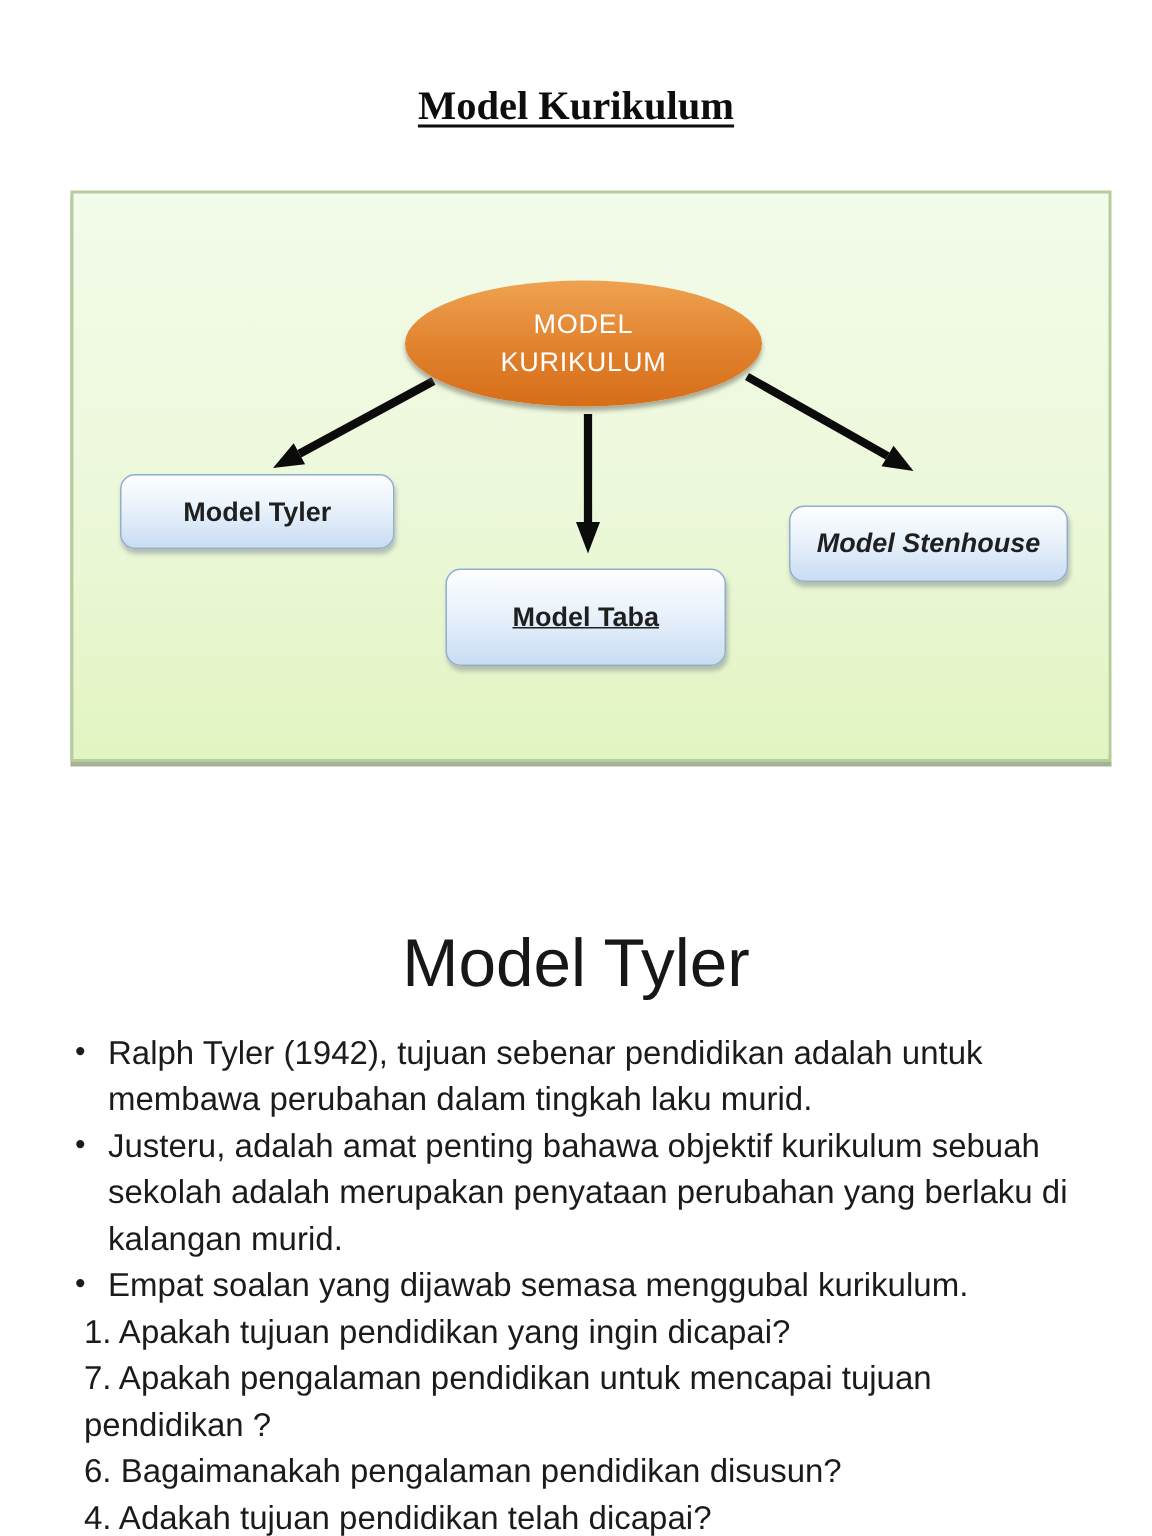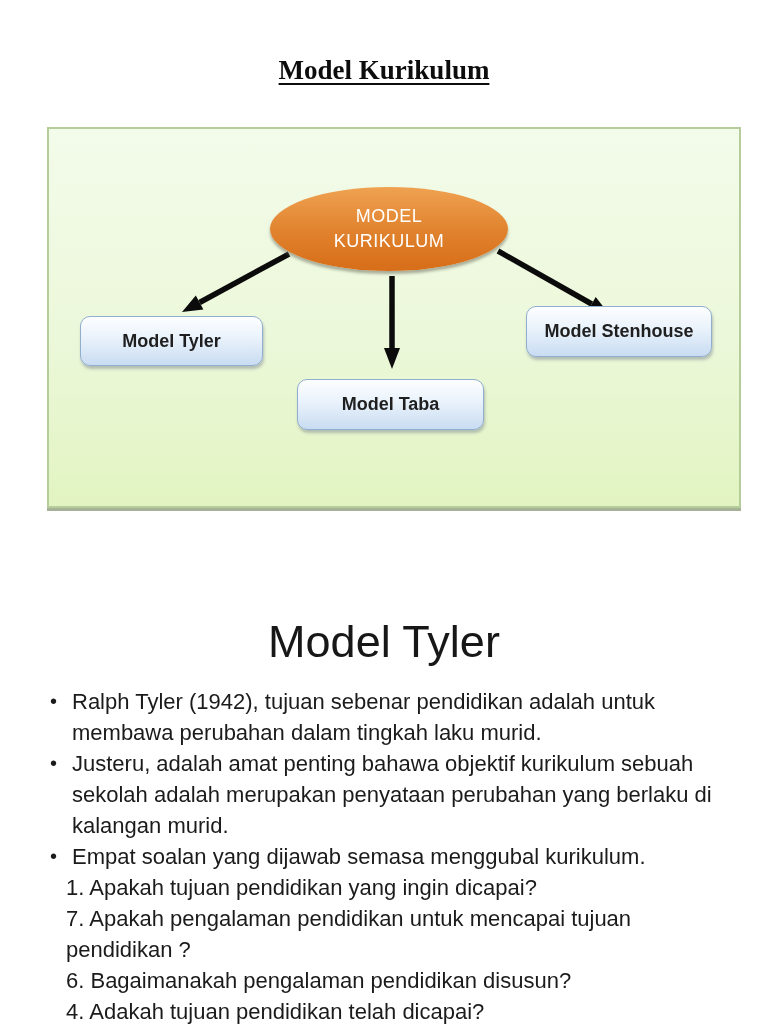--- a/index.html
+++ b/index.html
@@ -57,22 +57,22 @@
     border:1px solid #90aecd;
     border-radius:10px;
     background:linear-gradient(180deg,#fdfeff 0%,#e9f2fb 45%,#c9dcf2 100%);
     box-shadow:1px 3px 3px rgba(125,135,145,0.5);
     display:flex;align-items:center;justify-content:center;
     font-weight:bold;
     font-size:18px;
     color:#1f1f1f;
   }
   .node-tyler{left:31px;top:187px;width:183px;height:50px;}
-  .node-taba{left:248px;top:250px;width:187px;height:51px;}
-  .node-stenhouse{left:477px;top:177px;width:186px;height:51px;}
+  .node-taba{left:248px;top:250px;width:187px;height:65px;text-decoration:underline;}
+  .node-stenhouse{left:477px;top:208px;width:186px;height:51px;font-style:italic;}
 
   
   .body-heading{
     position:absolute;top:616px;left:0;width:768px;
     text-align:center;
     font-size:45px;
     font-weight:400;
     color:#171717;
   }
   .body-text{
@@ -80,21 +80,21 @@
     font-size:22px;
     line-height:31px;
     color:#1b1b1b;
   }
   .bullet-row{display:flex;}
   .bullet-dot{
     width:22px;flex:0 0 22px;
     font-size:20px;
   }
   .bullet-text{flex:1;}
-  .q-line{margin-left:16px;}
+  .q-line{margin-left:6px;}
 </style>
 </head>
 <body>
 
 <div class="slide-title">Model Kurikulum</div>
 
 <div class="panel">
 
   <svg class="arrows" viewBox="0 0 694 381" xmlns="http://www.w3.org/2000/svg">
 

